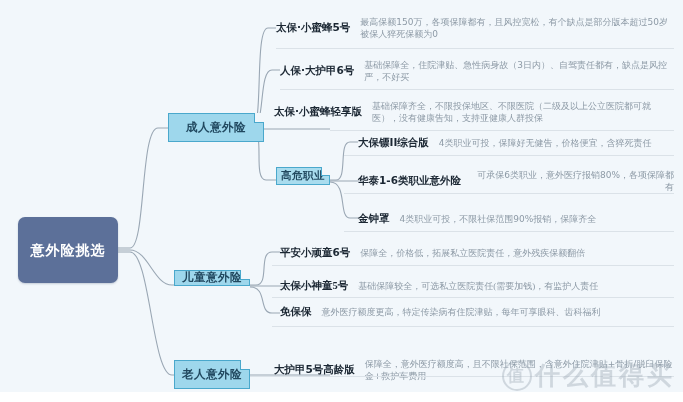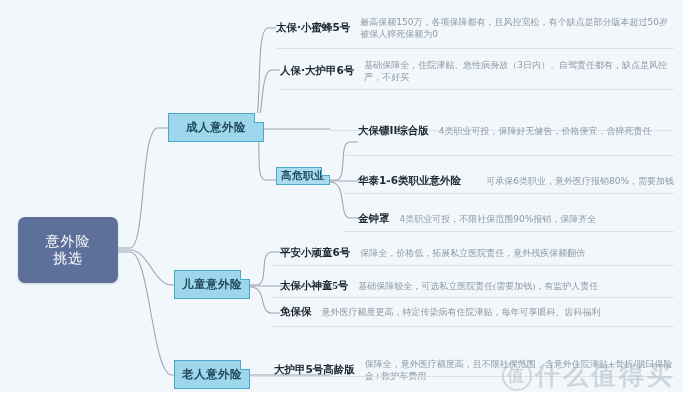--- a/index.html
+++ b/index.html
@@ -53,25 +53,25 @@
     box-sizing: border-box;
     display: flex;
     align-items: center;
     justify-content: center;
     white-space: nowrap;
   }
   .node-root {
     background: #5c7099;
     border-radius: 7px;
     color: #ffffff;
-    font-weight: normal;
+    font-weight: bold;
     font-size: 14px;
     line-height: 17px;
     text-align: center;
-    flex-direction: column;
+    flex-direction: row;
     letter-spacing: 1px;
     box-shadow: 0 1px 2px rgba(60,80,110,0.25);
   }
   .node-branch {
     background: #9ed7ec;
     border: 1px solid #4aa8cc;
     color: #21485f;
     font-weight: bold;
     font-size: 11.5px;
     letter-spacing: 0.5px;
@@ -195,21 +195,21 @@
 
   <div class="node node-root" style="left:18px; top:217px; width:100px; height:66px;">
     <span>意外险</span>
     <span>挑选</span>
   </div>
 
   <div class="node node-branch" style="left:168px; top:113px; width:96px; height:29px;">
     <span>成人意外险</span>
   </div>
 
-  <div class="node node-branch" style="left:174px; top:270px; width:76px; height:29px;">
+  <div class="node node-branch" style="left:174px; top:270px; width:76px; height:16px;align-items:flex-end;">
     <span>儿童意外险</span>
   </div>
 
   <div class="node node-branch" style="left:174px; top:360px; width:76px; height:29px;">
     <span>老人意外险</span>
   </div>
 
   <div class="node node-sub" style="left:276px; top:167px; width:54px; height:18px;">
     <span>高危职业</span>
   </div>
@@ -219,31 +219,35 @@
     <span class="leaf-desc">最高保额150万，各项保障都有，且风控宽松，有个缺点是部分版本超过50岁被保人猝死保额为0</span>
   </div>
   <div class="leaf-rule" style="left:276px; top:48px; width:398px;"></div>
 
   <div class="leaf" style="left:280px; top:54px; width:394px; height:34px;">
     <span class="leaf-title">人保·大护甲6号</span>
     <span class="leaf-desc">基础保障全，住院津贴、急性病身故（3日内）、自驾责任都有，缺点是风控严，不好买</span>
   </div>
   <div class="leaf-rule" style="left:280px; top:89px; width:394px;"></div>
 
+  <div class="leaf" style="left:274px; top:95px; width:400px; height:34px;">
+    <span class="leaf-title">太保·小蜜蜂轻享版</span>
+    <span class="leaf-desc">基础保障齐全，不限投保地区、不限医院（二级及以上公立医院都可就医），没有健康告知，支持亚健康人群投保</span>
+  </div>
   <div class="leaf-rule" style="left:330px; top:130px; width:344px;"></div>
 
-  <div class="leaf" style="left:358px; top:121px; width:316px; height:20px;">
+  <div class="leaf" style="left:358px; top:133px; width:316px; height:20px;">
     <span class="leaf-title">大保镖II综合版</span>
     <span class="leaf-desc">4类职业可投，保障好无健告，价格便宜，含猝死责任</span>
   </div>
   <div class="leaf-rule" style="left:344px; top:155px; width:330px;"></div>
 
   <div class="leaf" style="left:358px; top:171px; width:316px; height:20px;text-align:right;">
     <span class="leaf-title">华泰1-6类职业意外险</span>
-    <span class="leaf-desc">可承保6类职业，意外医疗报销80%，需要加钱</span>
+    <span class="leaf-desc">可承保6类职业，意外医疗报销80%，各项保障都有</span>
   </div>
   <div class="leaf-rule" style="left:344px; top:193px; width:330px;"></div>
 
   <div class="leaf" style="left:358px; top:209px; width:316px; height:20px;">
     <span class="leaf-title">金钟罩</span>
     <span class="leaf-desc">4类职业可投，不限社保范围90%报销，保障齐全</span>
   </div>
   <div class="leaf-rule" style="left:344px; top:231px; width:330px;"></div>
 
   <div class="leaf" style="left:280px; top:243px; width:394px; height:20px;">

